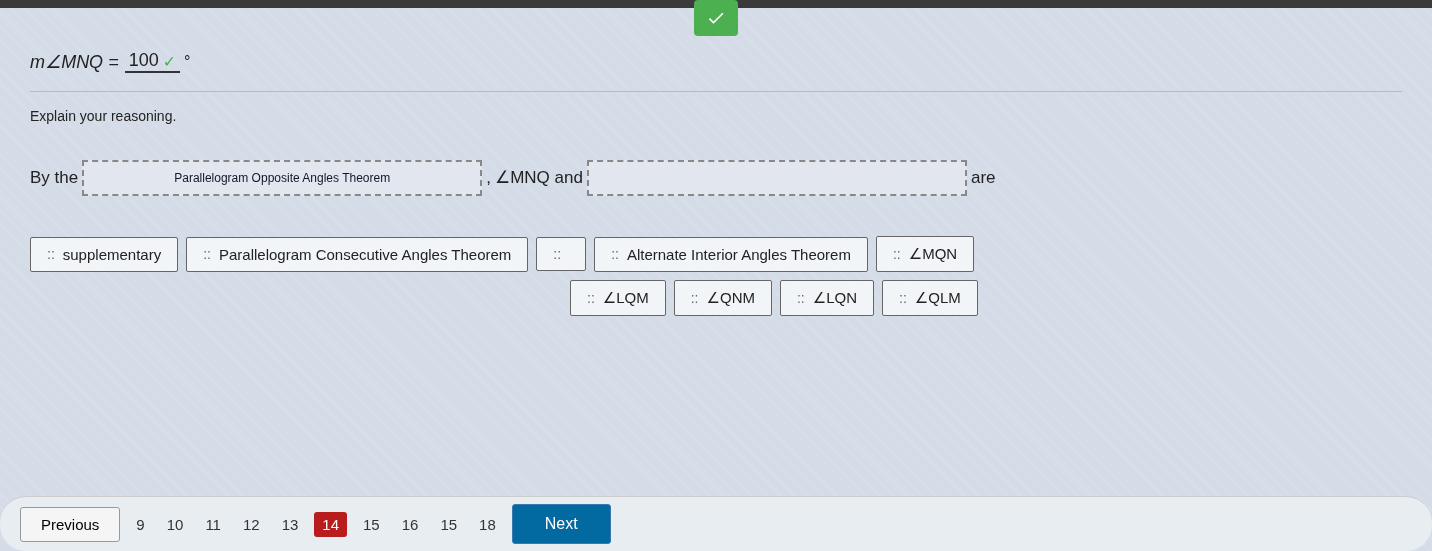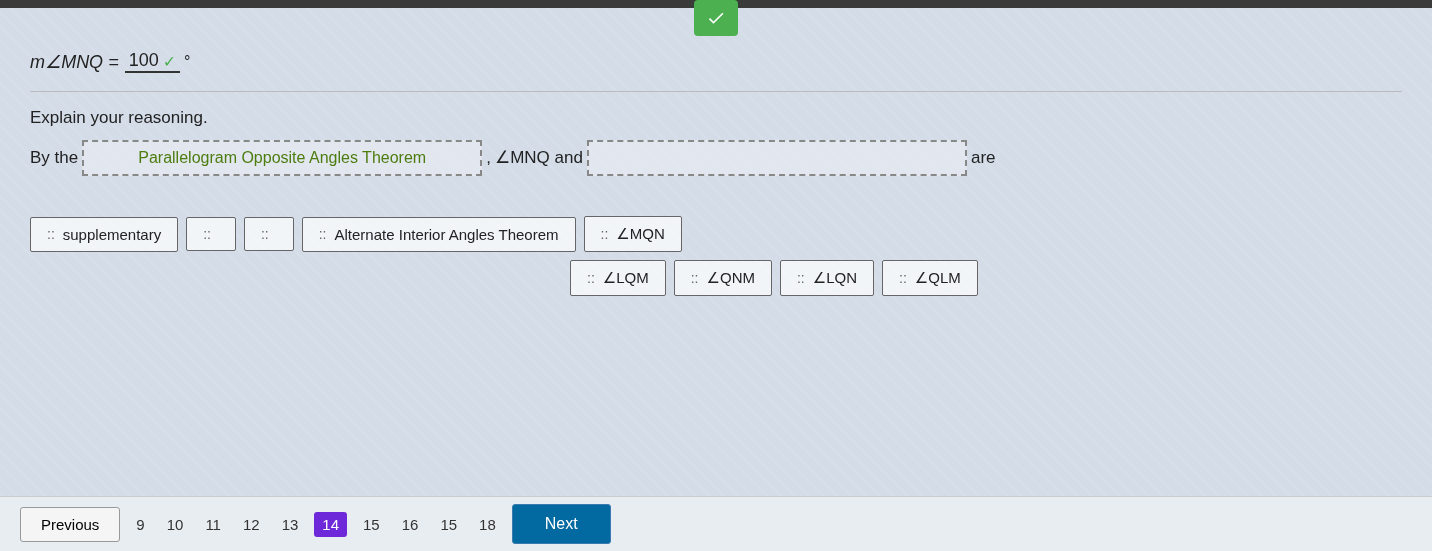--- a/index.html
+++ b/index.html
@@ -88,23 +88,23 @@
 
     
     .divider {
       border: none;
       border-top: 1px solid #bbb;
       margin: 8px 0 16px 0;
     }
 
     
     .explain-label {
-      font-size: 17px;
-      color: #222;
-      margin-bottom: 12px;
+      font-size: 14px;
+      color: #222;
+      margin-bottom: 36px;
     }
 
     
     .sentence-area {
       display: flex;
       flex-wrap: wrap;
       align-items: flex-end;
       font-size: 17px;
       color: #222;
       margin-bottom: 8px;
@@ -118,22 +118,22 @@
     
     .drop-zone {
       border: 2px dashed #888;
       min-width: 200px;
       min-height: 36px;
       padding: 4px 10px;
       display: inline-flex;
       align-items: center;
       justify-content: center;
       background: rgba(255,255,255,0.3);
-      font-size: 16px;
-      color: #4d7c0f;
+      font-size: 12px;
+      color: #0f172a;
     }
     .drop-zone.filled {
       border-style: dashed;
     }
     .drop-zone.large {
       min-width: 400px;
     }
     .drop-zone.medium {
       min-width: 380px;
     }
@@ -188,20 +188,21 @@
       bottom: 0;
       left: 0;
       right: 0;
       height: 55px;
       background: #e8edf2;
       border-top: 1px solid #ccc;
       display: flex;
       align-items: center;
       padding: 0 20px;
       gap: 10px;
+      border-radius: 26px;
     }
     .nav-btn {
       padding: 8px 20px;
       border: 1px solid #999;
       background: #f5f5f5;
       font-size: 15px;
       cursor: pointer;
       border-radius: 3px;
     }
     .nav-btn.next-btn {
@@ -211,21 +212,21 @@
       padding: 10px 32px;
       font-size: 16px;
     }
     .page-num {
       font-size: 15px;
       color: #333;
       padding: 4px 6px;
       cursor: pointer;
     }
     .page-num.current {
-      background: #6d28d9;
+      background: #b91c1c;
       color: white;
       border-radius: 3px;
       padding: 4px 8px;
     }
 
     
     .cursor-dot {
       position: absolute;
       width: 10px;
       height: 10px;
@@ -273,20 +274,21 @@
   </div>
 
 
   <div class="drag-items-section">
     <div class="drag-item">
       <span class="drag-handle">::</span>
       <span>supplementary</span>
     </div>
     <div class="drag-item">
       <span class="drag-handle">::</span>
+      <span>Parallelogram Consecutive Angles Theorem</span>
     </div>
     <div class="drag-item">
       <span class="drag-handle">::</span>
     </div>
     <div class="drag-item">
       <span class="drag-handle">::</span>
       <span>Alternate Interior Angles Theorem</span>
     </div>
     <div class="drag-item">
       <span class="drag-handle">::</span>

